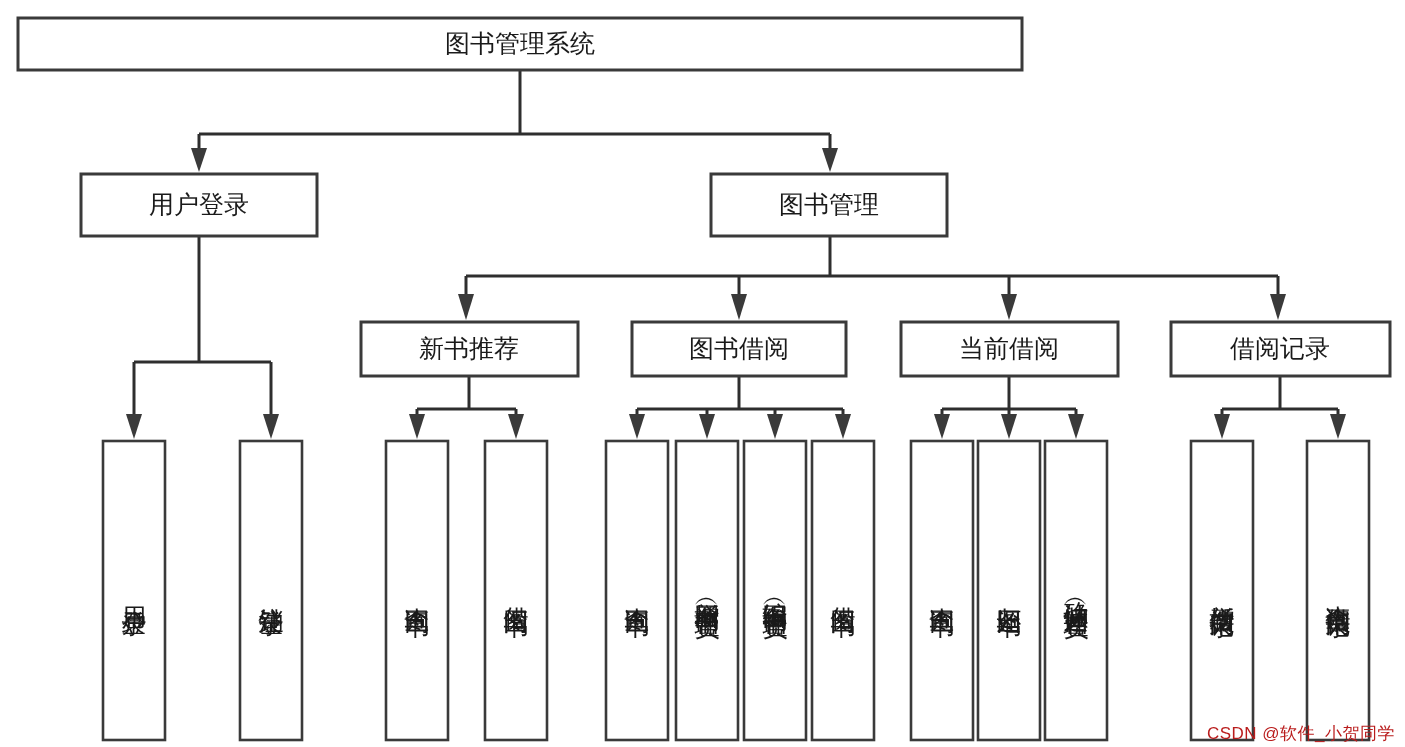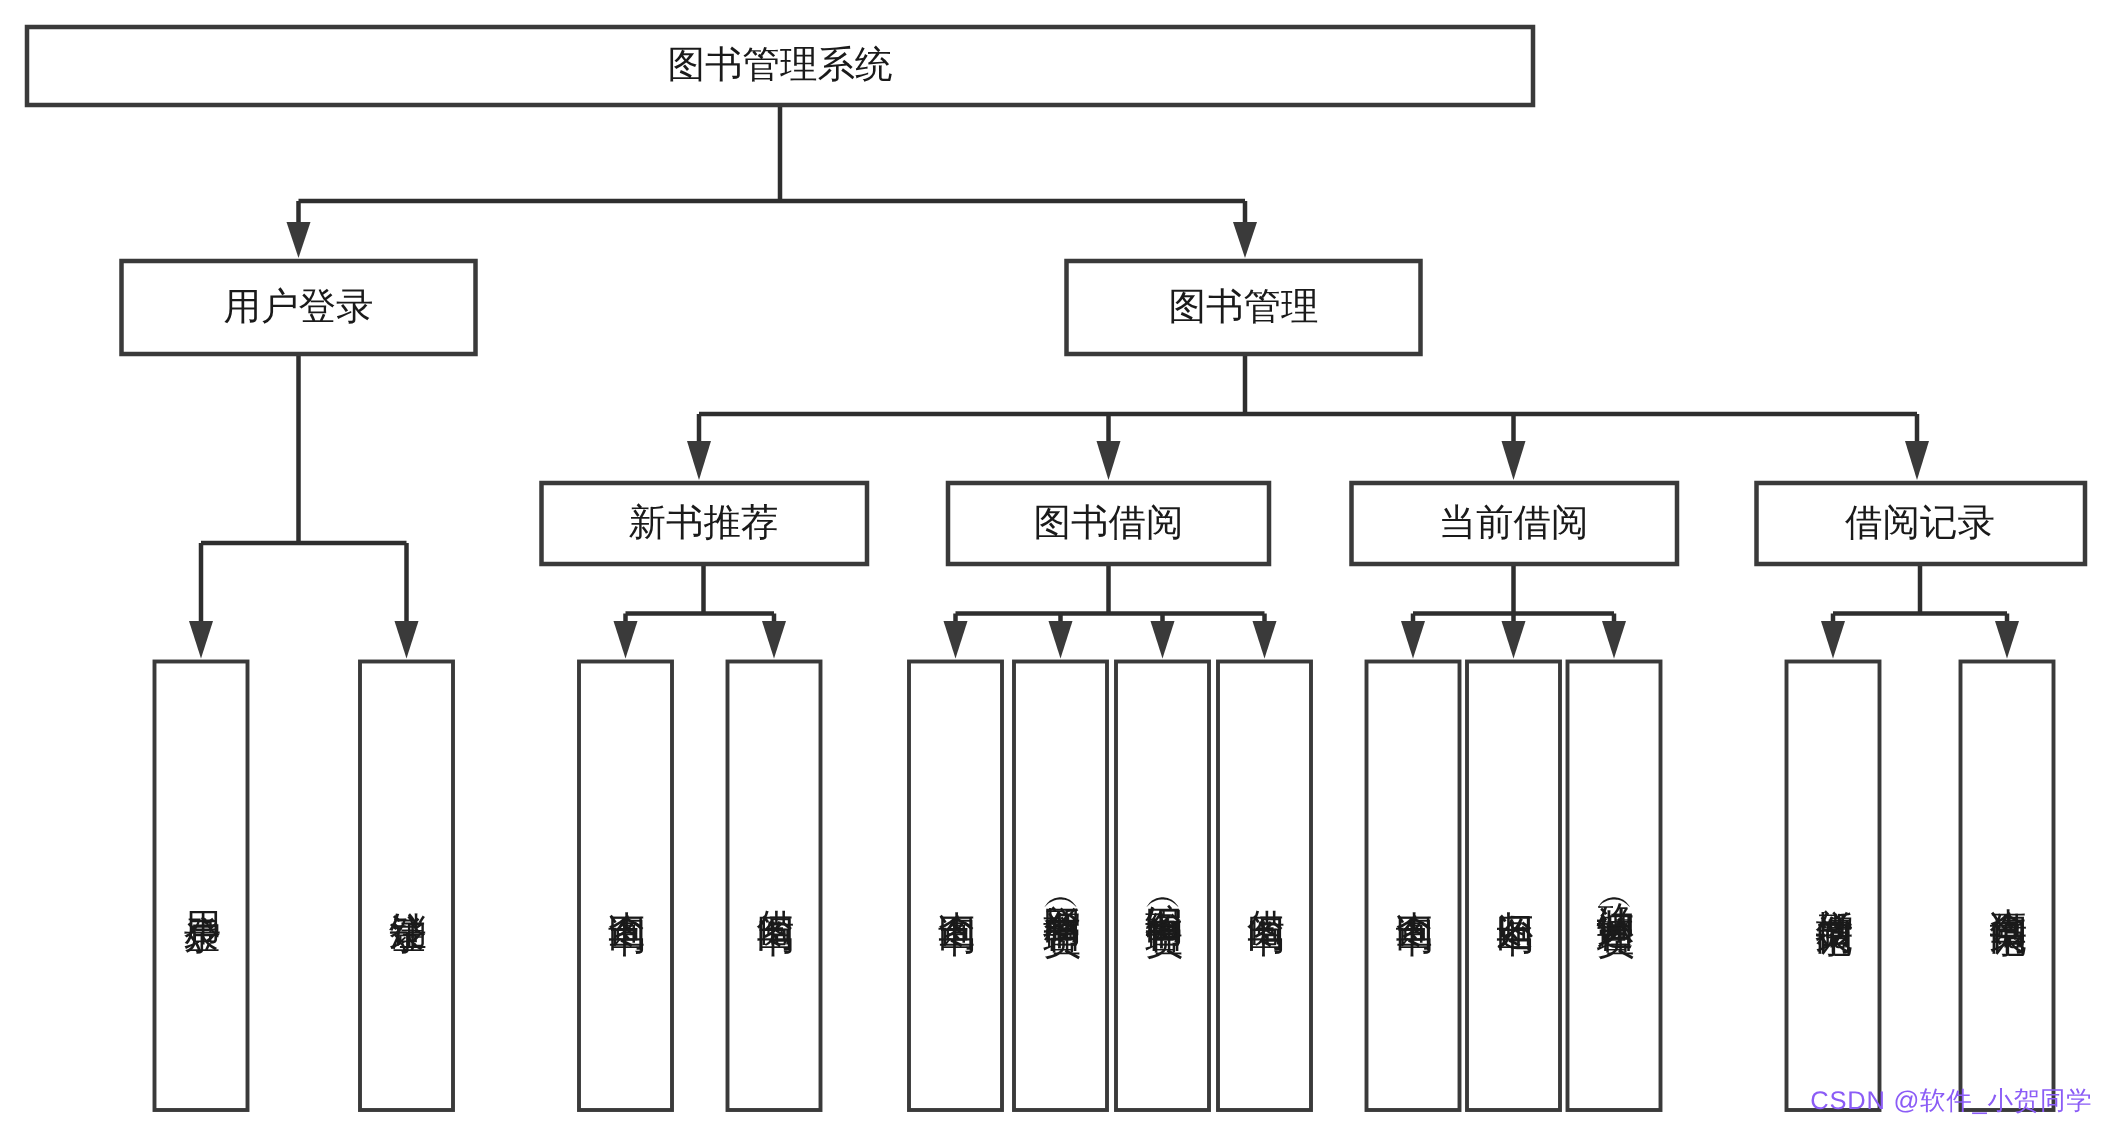--- a/index.html
+++ b/index.html
@@ -70,21 +70,21 @@
     color: #1a1a1a;
     text-align: center;
     white-space: nowrap;
   }
   .watermark {
     position: absolute;
     right: 10px;
     bottom: 6px;
     font-family: "Liberation Sans", "DejaVu Sans", sans-serif;
     font-size: 17px;
-    color: #8b5cf6;
+    color: #b91c1c;
     letter-spacing: 0.5px;
     user-select: none;
     pointer-events: none;
   }
 </style>
 </head>
 <body>
 
 <div id="diagram-root">
 

